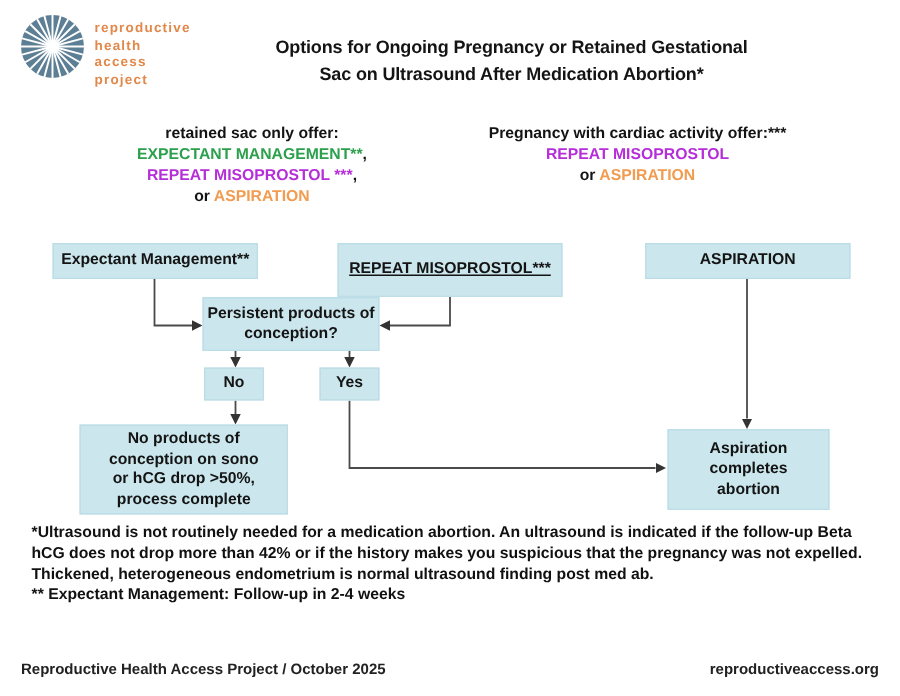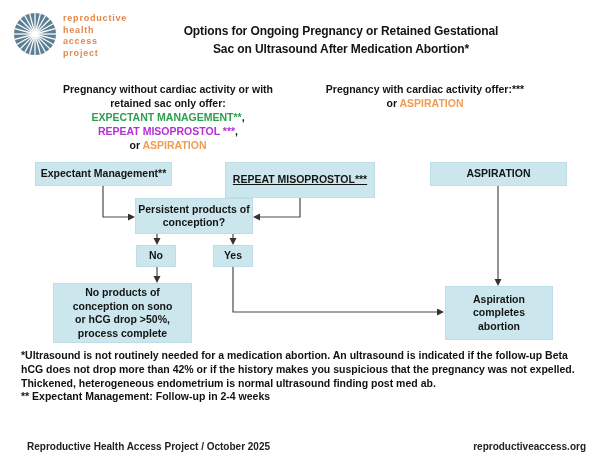--- a/index.html
+++ b/index.html
@@ -2,21 +2,21 @@
 <html><head>
 <meta charset="utf-8">
 <style>
   * { margin:0; padding:0; box-sizing:border-box; }
   body { background:#888; font-family:"Liberation Sans", sans-serif; }
   #page {
     position:relative; width:600px; height:464px; background:#ffffff;
     overflow:hidden; color:#1b1b1b;
   }
   
-  .logo-wrap { position:absolute; left:13px; top:9px; display:flex;align-items:center; }
+  .logo-wrap { position:absolute; left:13px; top:9px; display:flex; }
   .logo-text { margin-left:6px; padding-top:4px; font-size:9px; font-weight:bold;
     letter-spacing:0.8px; line-height:11.5px; color:#e2884a; }
   .title { position:absolute; left:100px; right:18px; top:22px; text-align:center;
     font-size:12px; font-weight:bold; line-height:18px; color:#141414; letter-spacing:-0.1px; }
   
   .intro { position:absolute; top:82px; text-align:center; font-size:10.5px;
     font-weight:bold; line-height:14px; color:#141414; }
   #intro-left  { left:35px;  width:266px; }
   #intro-right { left:295px; width:260px; }
   .green  { color:#2ca04c; }
@@ -32,21 +32,21 @@
   #node-question    { left:135px; top:198px; width:118px; height:36px; }
   #node-no          { left:136px; top:245px; width:40px;  height:22px; }
   #node-yes         { left:213px; top:245px; width:40px;  height:22px; }
   #node-no-outcome  { left:53px;  top:283px; width:139px; height:60px; padding:2px 16px; }
   #node-yes-outcome { left:445px; top:286px; width:108px; height:54px; padding:2px 16px; }
   #connectors { position:absolute; left:0; top:0; z-index:1; pointer-events:none; }
   
   .footnotes { position:absolute; left:21px; width:560px; top:349px;
     font-size:10.5px; font-weight:bold; line-height:13.8px; color:#111; }
   .footer { position:absolute; left:14px; right:14px; top:441px; display:flex;
-    justify-content:space-between; font-size:10px; font-weight:bold; color:#222;margin-left:13px; }
+    justify-content:space-between; font-size:10px; font-weight:bold; color:#222; }
   .footer a { color:#222; text-decoration:none; }
 </style>
 </head>
 <body>
 
 <div id="page">
 
   <div class="logo-wrap">
     <svg width="44" height="44" viewBox="0 0 44 44">
       <circle cx="22" cy="22" r="21" fill="#5d7f95"></circle>
@@ -85,29 +85,29 @@
       <div>project</div>
     </div>
   </div>
 
   <div class="title">
     <div>Options for Ongoing Pregnancy or Retained Gestational</div>
     <div>Sac on Ultrasound After Medication Abortion*</div>
   </div>
 
   <div id="intro-left" class="intro">
-    <div>Pregnancy without cardiac activity or with</div>
     <div>retained sac only offer:</div>
     <div><span class="green">EXPECTANT MANAGEMENT**</span><span>,</span></div>
     <div><span class="purple">REPEAT MISOPROSTOL ***</span><span>,</span></div>
     <div><span>or </span><span class="orange">ASPIRATION</span></div>
   </div>
 
   <div id="intro-right" class="intro">
     <div>Pregnancy with cardiac activity offer:***</div>
+    <div><span class="purple">REPEAT MISOPROSTOL</span></div>
     <div><span>or </span><span class="orange">ASPIRATION</span></div>
   </div>
 
   <svg id="connectors" width="600" height="464" viewBox="0 0 600 464">
     <defs>
       <marker id="arrow" markerUnits="userSpaceOnUse" markerWidth="8" markerHeight="8" refX="0" refY="3.5" orient="auto">
         <path d="M0,0 L7,3.5 L0,7 Z" fill="#333"></path>
       </marker>
     </defs>
     <g stroke="#4a4a4a" stroke-width="1.2" fill="none">

